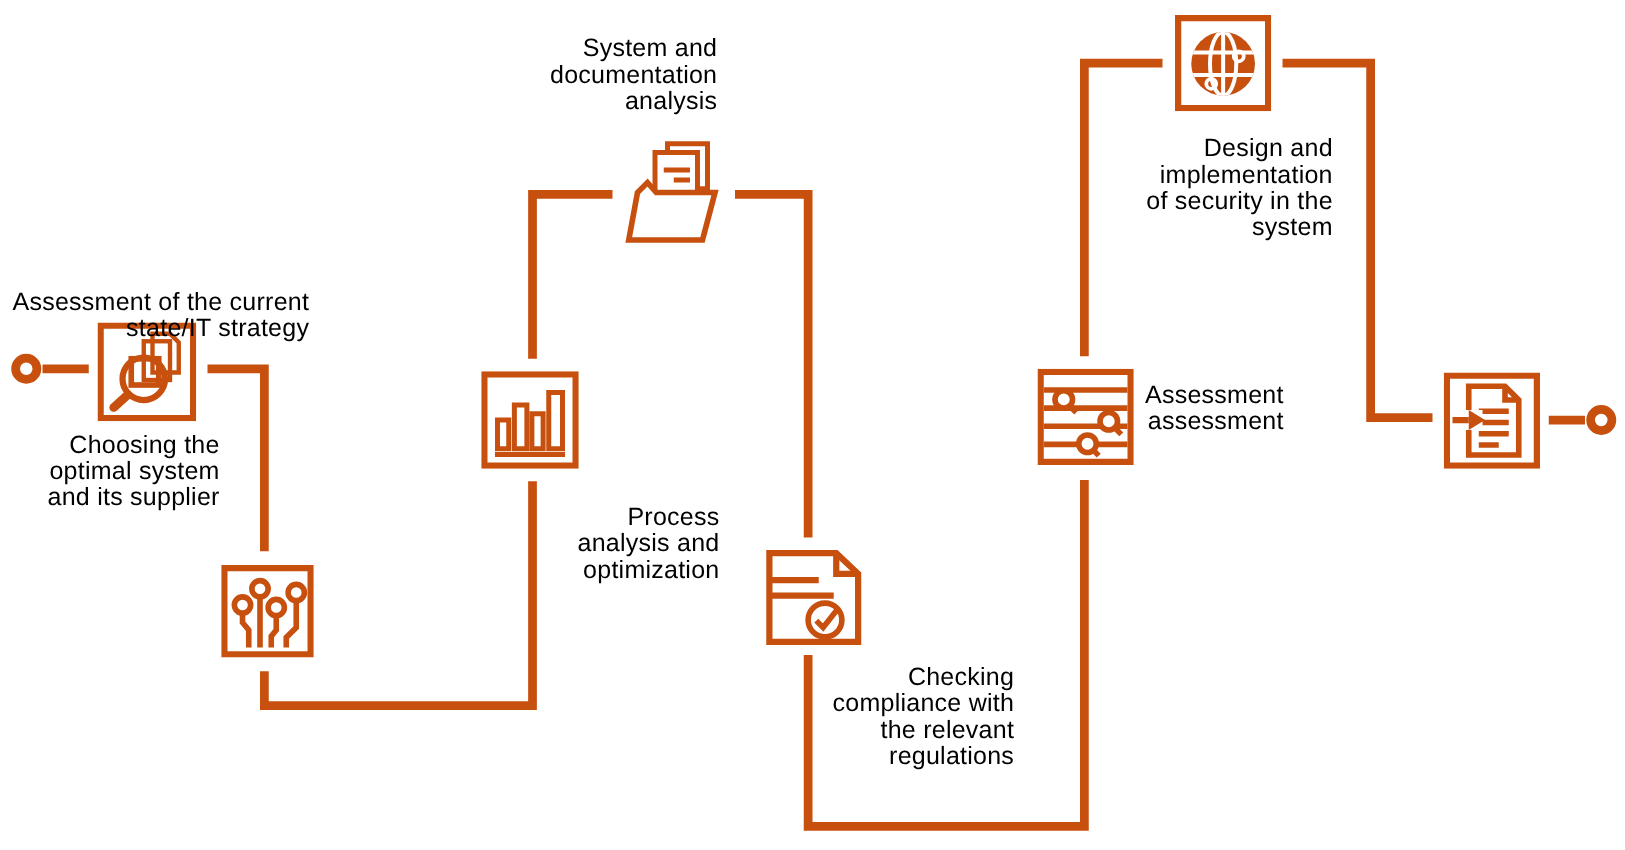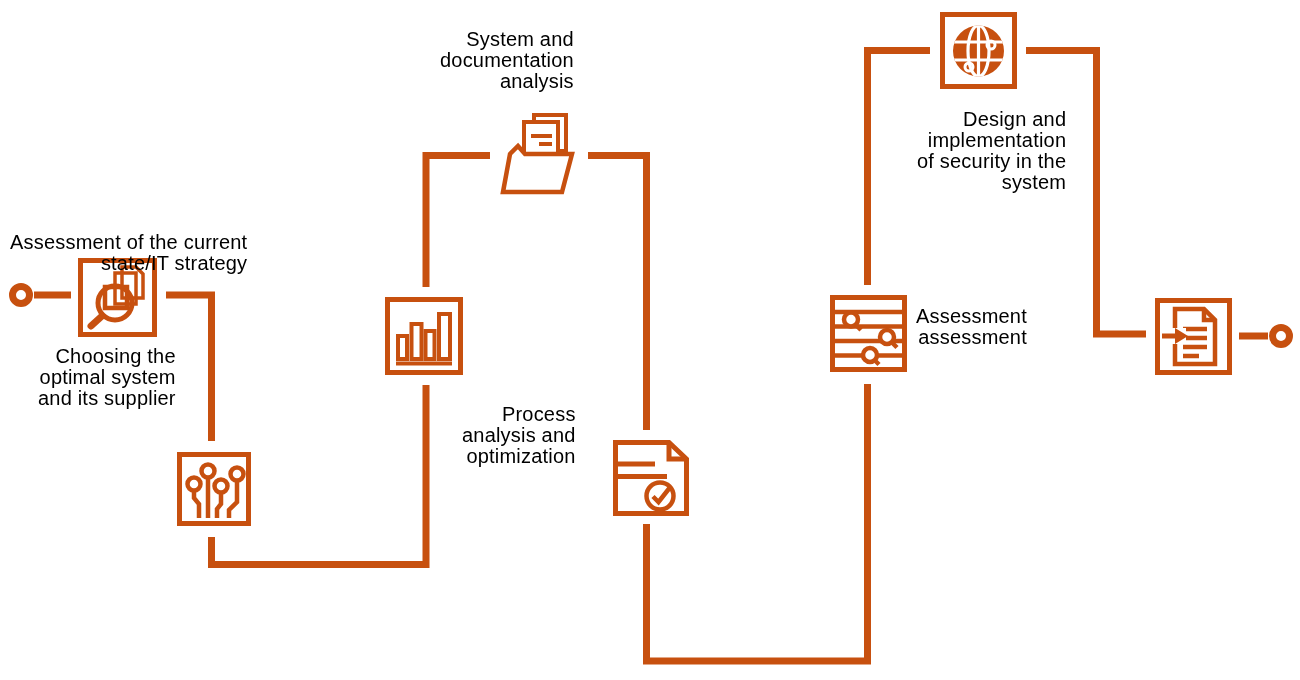--- a/index.html
+++ b/index.html
@@ -161,20 +161,24 @@
 state/IT strategy</div>
   <div class="lbl" style="left:10px;  top:346px;margin-left:28px;">Choosing the
 optimal system
 and its supplier</div>
   <div class="lbl" style="left:462px; top:404px;">Process
 analysis and
 optimization</div>
   <div class="lbl" style="left:440px; top:29px;">System and
 documentation
 analysis</div>
+  <div class="lbl" style="left:666px; top:532px;">Checking
+compliance with
+the relevant
+regulations</div>
   <div class="lbl" style="left:916px; top:306px;">Assessment
 assessment</div>
   <div class="lbl" style="left:917px; top:109px;">Design and
 implementation
 of security in the
 system</div>
 
 </div>
 
 </body></html>

